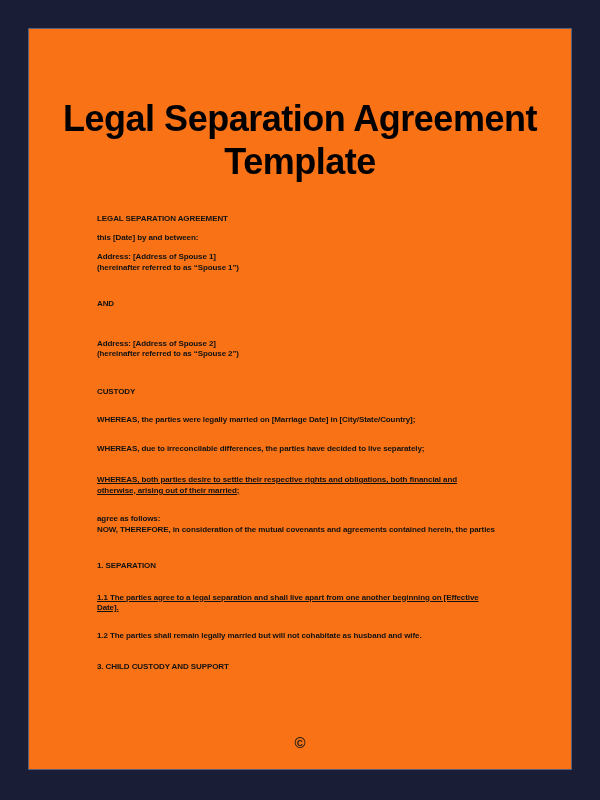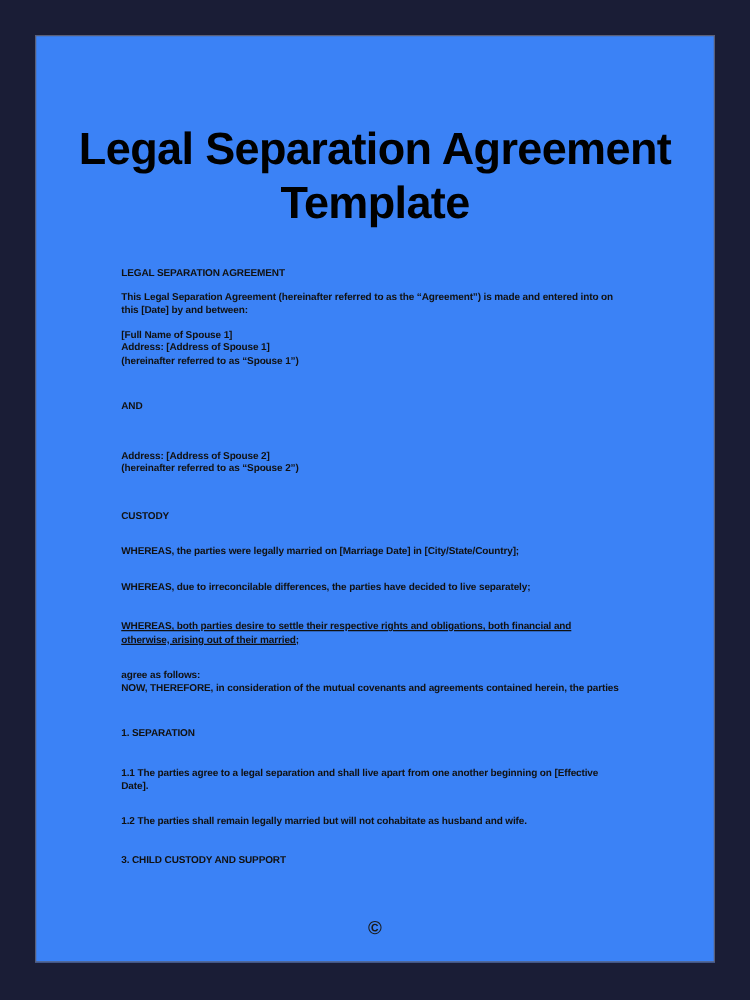--- a/index.html
+++ b/index.html
@@ -14,21 +14,21 @@
     font-family: "Liberation Sans", sans-serif;
     overflow: hidden;
   }
   .page {
     position: absolute;
     left: 28px;
     top: 28px;
     width: 544px;
     height: 742px;
     box-sizing: border-box;
-    background: #3b82f6;
+    background: #f97316;
     border: 1px solid #5a5f78;
   }
   .doc-title {
     position: absolute;
     top: 68px;
     left: 0;
     right: 0;
     text-align: center;
     color: #000000;
     font-weight: bold;
@@ -60,21 +60,21 @@
   .m-p2  { margin-top: 8px  !important; }
   .m-p3  { margin-top: 9px  !important; }
   .m-p4  { margin-top: 26px !important; }
   .m-p5  { margin-top: 29px !important; }
   .m-p6  { margin-top: 27px !important; }
   .m-p7  { margin-top: 18px !important; }
   .m-p8  { margin-top: 18px !important; }
   .m-p9  { margin-top: 21px !important; text-decoration: underline; }
   .m-p10 { margin-top: 18px !important; }
   .m-p11 { margin-top: 26px !important; }
-  .m-p12 { margin-top: 21px !important; }
+  .m-p12 { margin-top: 21px !important; text-decoration: underline; }
   .m-p13 { margin-top: 17px !important; }
   .m-p14 { margin-top: 21px !important; }
   .copyright {
     position: absolute;
     top: 705px;
     left: 0;
     right: 0;
     text-align: center;
     font-size: 15px;
     font-weight: bold;
@@ -91,26 +91,24 @@
     <div class="t-line">Template</div>
   </div>
 
   <div class="content">
 
     <div class="para m-p1">
       <div class="t-line">LEGAL SEPARATION AGREEMENT</div>
     </div>
 
     <div class="para m-p2">
-      <div class="t-line">This Legal Separation Agreement (hereinafter referred to as the “Agreement”) is made and entered into on</div>
       <div class="t-line">this [Date] by and between:</div>
     </div>
 
     <div class="para m-p3">
-      <div class="t-line">[Full Name of Spouse 1]</div>
       <div class="t-line">Address: [Address of Spouse 1]</div>
       <div class="t-line">(hereinafter referred to as “Spouse 1”)</div>
     </div>
 
     <div class="para m-p4">
       <div class="t-line">AND</div>
     </div>
 
     <div class="para m-p5">
       <div class="t-line">Address: [Address of Spouse 2]</div>

